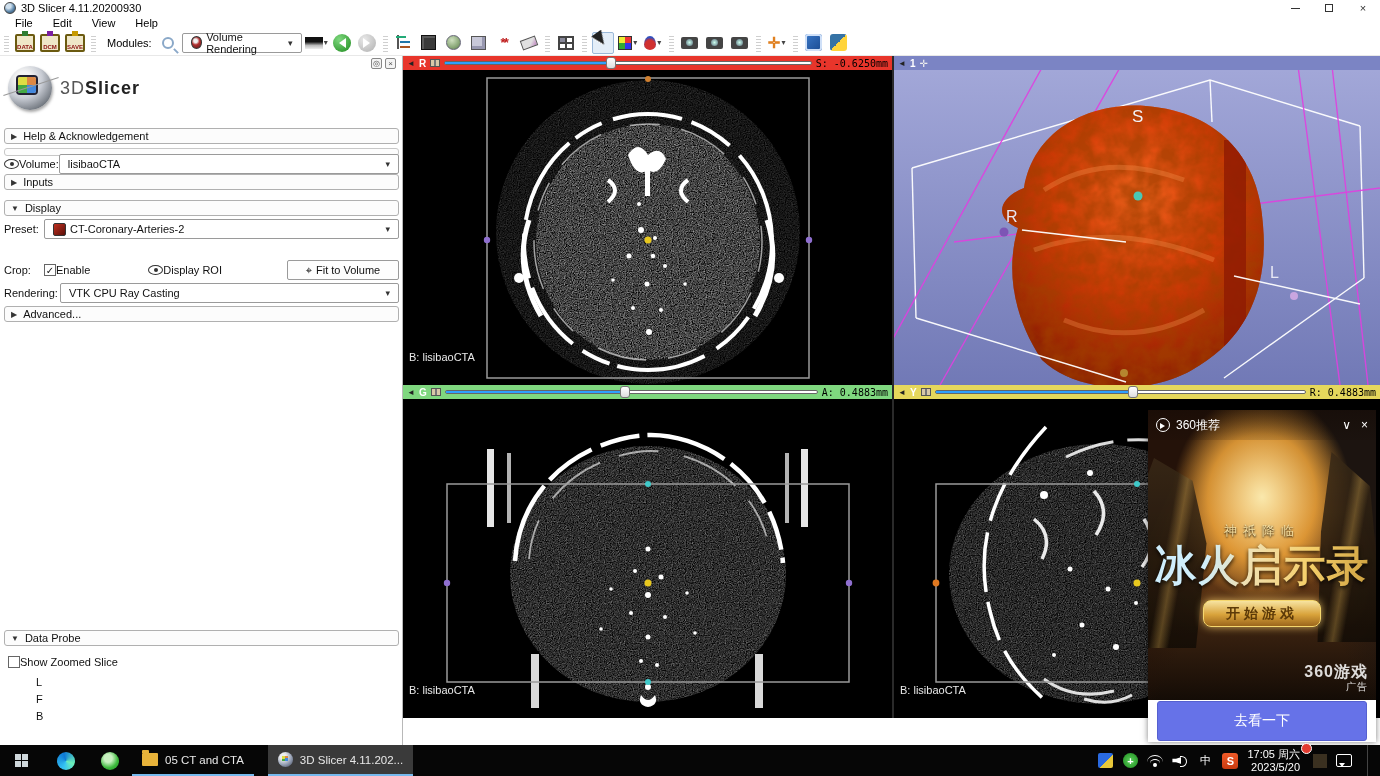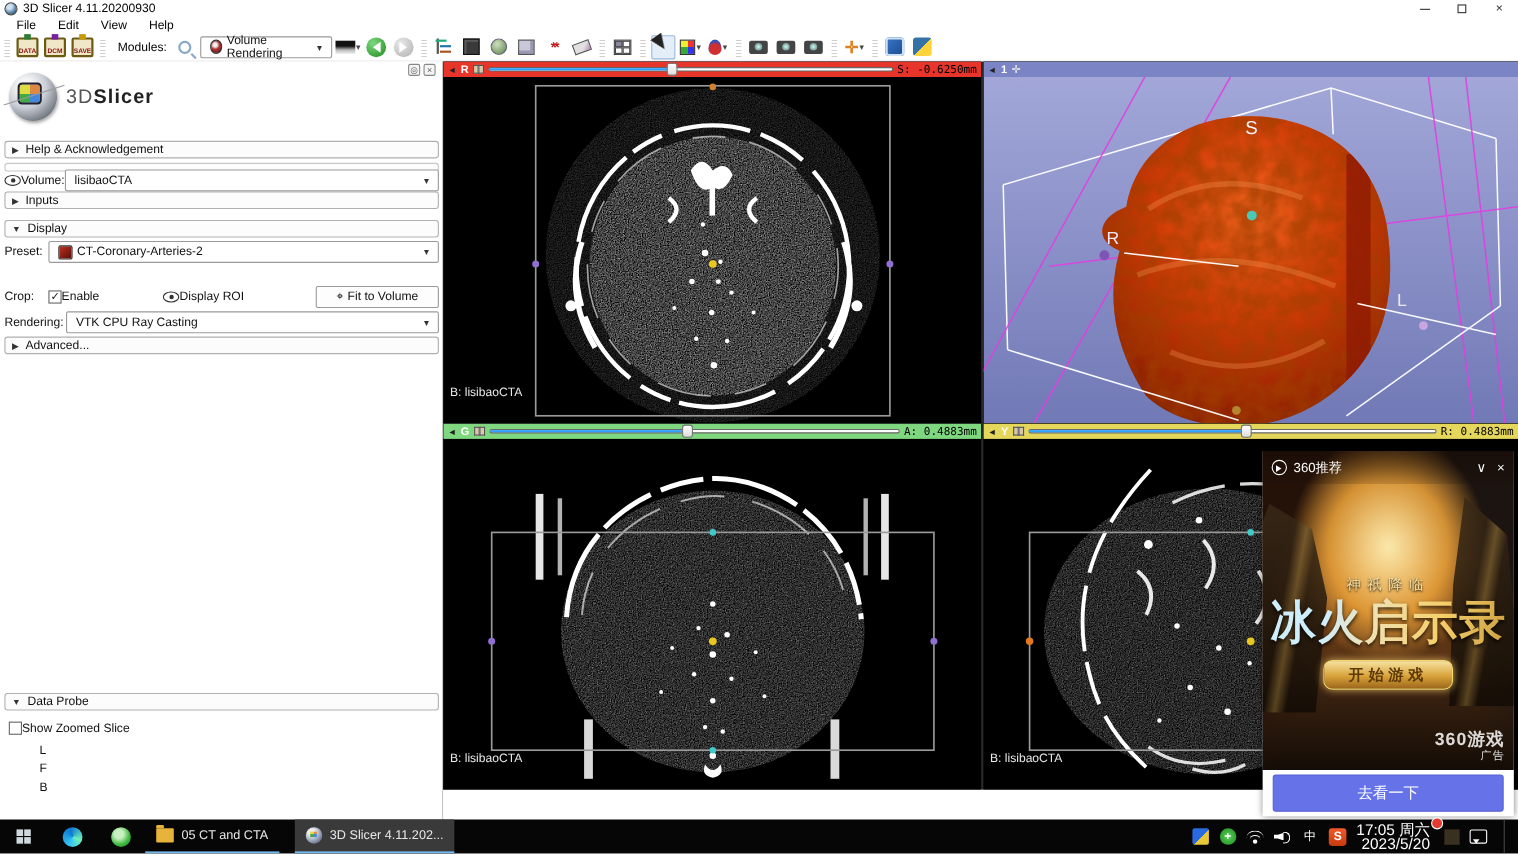--- a/index.html
+++ b/index.html
@@ -143,21 +143,21 @@
   .ad-sub { position:absolute; left:0; top:112px; width:228px; text-align:center; color:#f5dfa0; font-size:13px; letter-spacing:6px; text-shadow:0 1px 2px #000; z-index:2; }
   .ad-title { position:absolute; left:0; top:128px; width:228px; text-align:center; font-size:42px; font-weight:bold; letter-spacing:1px; z-index:2;
      background:linear-gradient(100deg,#cfeefc 0 25%, #f0e0b0 45%, #f5cf6a 70%, #c89a3a 100%);
      -webkit-background-clip:text; background-clip:text; color:transparent; filter:drop-shadow(0 2px 2px rgba(0,0,0,.8)); }
   .ad-play { position:absolute; left:50%; top:190px; transform:translateX(-50%); width:118px; height:27px; border-radius:8px; z-index:2;
      background:linear-gradient(180deg,#f7e3a0,#d8a23a 55%,#9c661c); border:1px solid #f5d76e; box-shadow:0 0 8px rgba(255,210,110,.8);
      color:#5c3a08; font-size:14px; font-weight:bold; letter-spacing:4px; display:flex; align-items:center; justify-content:center; }
   .ad-mark { position:absolute; right:8px; bottom:6px; color:rgba(255,255,255,.85); font-size:16px; font-weight:bold; letter-spacing:1px; z-index:2; }
   .ad-mark small { font-size:10px; font-weight:normal; display:block; text-align:right; margin-top:-3px; }
   .ad-footer { position:absolute; left:0; top:290px; width:228px; height:42px; background:#fff; display:flex; align-items:center; justify-content:center; }
-  .ad-cta { width:210px; height:34px; background:#6672e8; border:1px solid #5560d0; border-radius:3px; color:#fff; font-size:14px; display:flex; align-items:center; justify-content:center; }
+  .ad-cta { width:210px; height:40px; background:#6672e8; border:1px solid #5560d0; border-radius:3px; color:#fff; font-size:14px; display:flex; align-items:center; justify-content:center; }
 
   
   .taskbar { position:absolute; left:0; top:745px; width:1380px; height:31px; background:#060606; display:flex; align-items:center; z-index:30; }
   .tb-item { width:44px; height:31px; display:flex; align-items:center; justify-content:center; flex:none; }
   .win-logo { width:14px; height:14px; display:grid; grid-template-columns:6px 6px; grid-template-rows:6px 6px; gap:1px; }
   .win-logo span { background:#cfd8dc; }
   .edge-circle { width:18px; height:18px; border-radius:50%; background:conic-gradient(from 200deg, #35c3f3, #0d78d4 40%, #6df0b8 75%, #35c3f3); }
   .g360-circle { width:18px; height:18px; border-radius:50%; background:radial-gradient(circle at 40% 35%, #c8f0c0 0 25%, #3db83d 60%, #1e8a1e); }
   .task-btn { height:31px; display:flex; align-items:center; gap:7px; padding:0 10px; color:#e8e8e8; font-size:11.5px; border-bottom:2px solid #76b9ed; flex:none; }
   .task-btn.active { background:#3a3a3a; }
@@ -171,21 +171,21 @@
   .plus-circle { width:15px; height:15px; border-radius:50%; background:radial-gradient(#5ad05a,#1e8a1e); color:#fff; font-size:11px; font-weight:bold; display:flex; align-items:center; justify-content:center; }
   .wifi { width:16px; height:12px; position:relative; }
   .wifi i { position:absolute; border:1.5px solid #fff; border-bottom:none; border-left:none; border-right:none; border-radius:50%; }
   .wifi i:nth-child(1){ left:0; top:0; width:16px; height:14px; }
   .wifi i:nth-child(2){ left:3px; top:4px; width:10px; height:9px; }
   .wifi i:nth-child(3){ left:6px; bottom:0; width:4px; height:4px; background:#fff; border-radius:50%; }
   .speaker { position:relative; width:16px; height:13px; }
   .speaker::before { content:""; position:absolute; left:0; top:3px; width:9px; height:7px; background:#fff; clip-path:polygon(0 25%, 40% 25%, 100% 0, 100% 100%, 40% 75%, 0 75%); }
   .speaker::after { content:""; position:absolute; right:1px; top:2px; width:6px; height:9px; border:1.5px solid #fff; border-left:none; border-radius:0 8px 8px 0; }
   .sogou { width:16px; height:16px; border-radius:3px; background:linear-gradient(#f05a28,#c83a10); color:#fff; font-weight:bold; font-size:11px; display:flex; align-items:center; justify-content:center; }
-  .clock { text-align:right; font-size:14px; line-height:13px; position:relative; padding-right:4px; }
+  .clock { text-align:right; font-size:11px; line-height:13px; position:relative; padding-right:4px; }
   .badge { position:absolute; right:-8px; top:-5px; width:11px; height:11px; border-radius:50%; background:#e23b30; border:1px solid #fff; }
   .tray-extra { width:14px; height:14px; background:#3a3020; }
   .notif { width:16px; height:13px; border:1.5px solid #fff; border-radius:2px; position:relative; }
   .notif::after { content:""; position:absolute; left:2px; bottom:-4px; border:3px solid transparent; border-top:4px solid #fff; }
   .show-desktop { width:5px; height:31px; border-left:1px solid #444; margin-left:6px; }
   svg text { font-family:"Liberation Sans", sans-serif; }
 </style>
 </head>
 <body>
 

